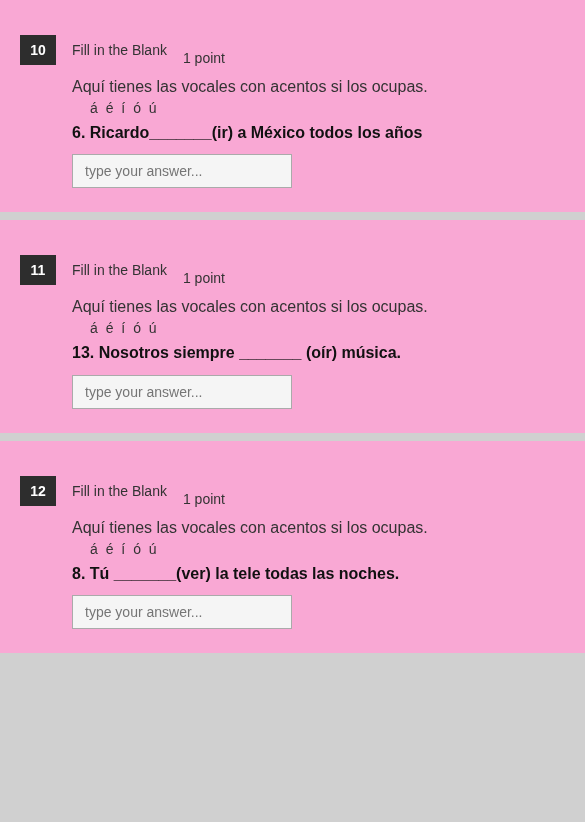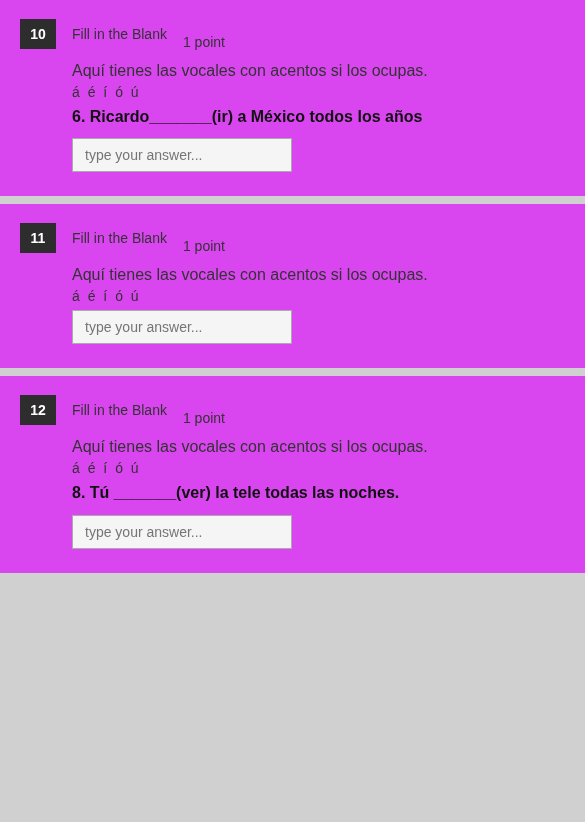--- a/index.html
+++ b/index.html
@@ -12,22 +12,22 @@
       background-color: #d0d0d0;
       font-family: Arial, sans-serif;
       width: 585px;
       min-height: 822px;
       display: flex;
       flex-direction: column;
       gap: 0;
     }
 
     .question-block {
-      background-color: #d946ef;
-      padding: 18px 20px 24px 20px;
+      background-color: #f9a8d4;
+      padding: 34px 20px 24px 20px;
       margin-bottom: 8px;
     }
 
     .question-header {
       display: flex;
       align-items: center;
       gap: 16px;
       margin-bottom: 12px;
     }
 
@@ -65,20 +65,21 @@
       font-size: 16px;
       color: #333;
       margin-bottom: 4px;
     }
 
     .accents {
       font-size: 14px;
       color: #333;
       margin-bottom: 6px;
       letter-spacing: 2px;
+      margin-left: 18px;
     }
 
     .question-text {
       font-size: 16px;
       font-weight: bold;
       color: #111;
       margin-bottom: 10px;
       line-height: 1.4;
     }
 
@@ -111,20 +112,21 @@
 
 <div class="question-block">
   <div class="question-header">
     <div class="question-number">11</div>
     <span class="question-type">Fill in the Blank</span>
     <span class="question-points">1 point</span>
   </div>
   <div class="question-body">
     <div class="instruction">Aquí tienes las vocales con acentos si los ocupas.</div>
     <div class="accents">á é í ó ú</div>
+    <div class="question-text">13. Nosotros siempre _______ (oír) música.</div>
     <input type="text" class="answer-input" placeholder="type your answer..." style="">
   </div>
 </div>
 
 <div class="question-block">
   <div class="question-header">
     <div class="question-number">12</div>
     <span class="question-type">Fill in the Blank</span>
     <span class="question-points">1 point</span>
   </div>

